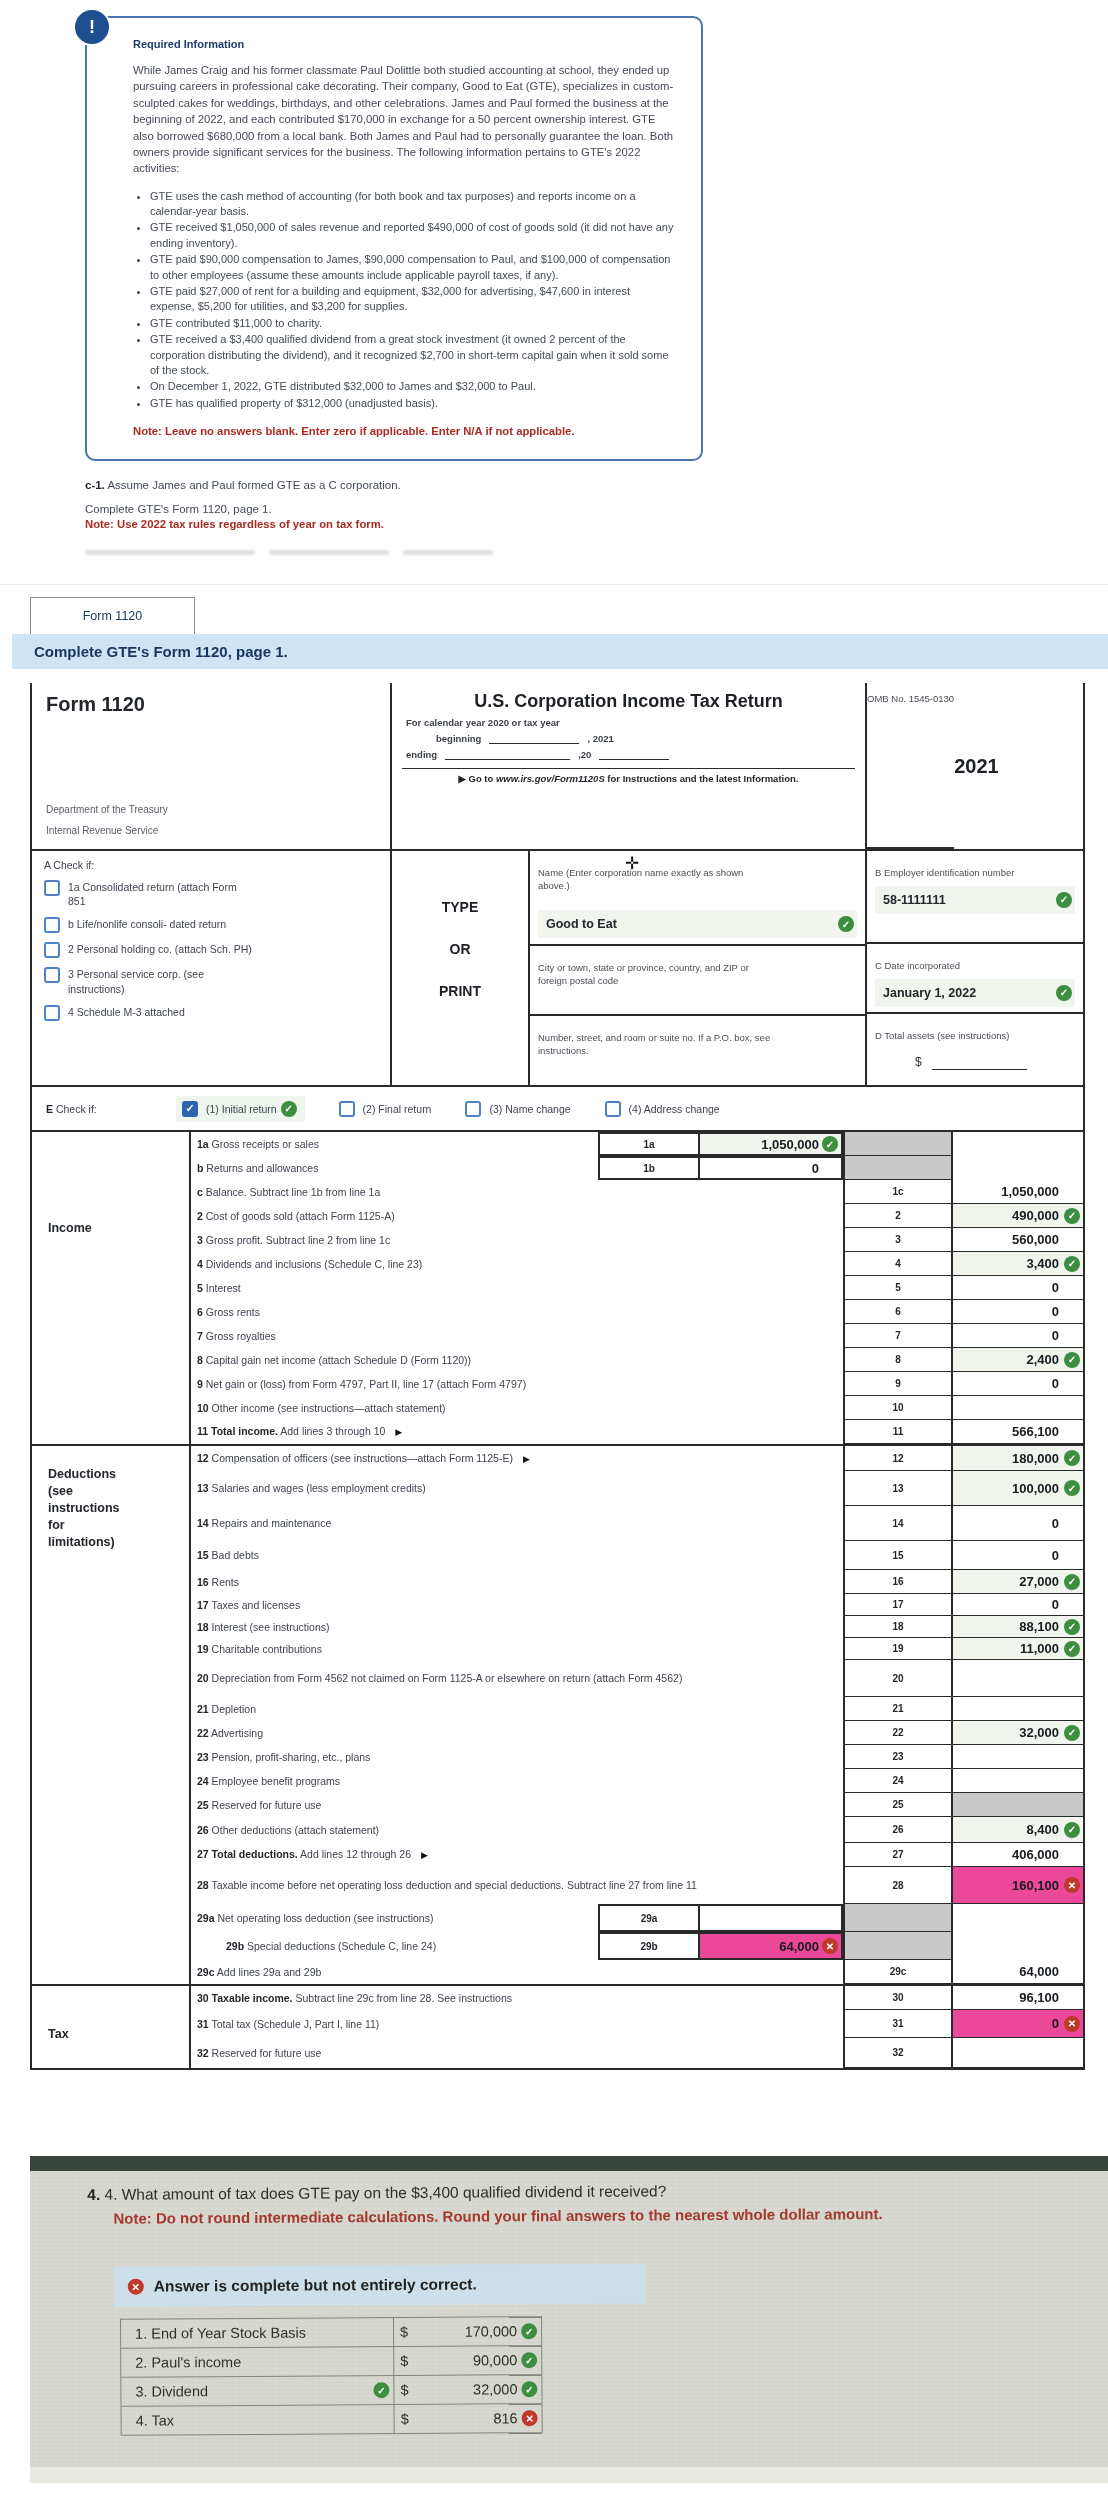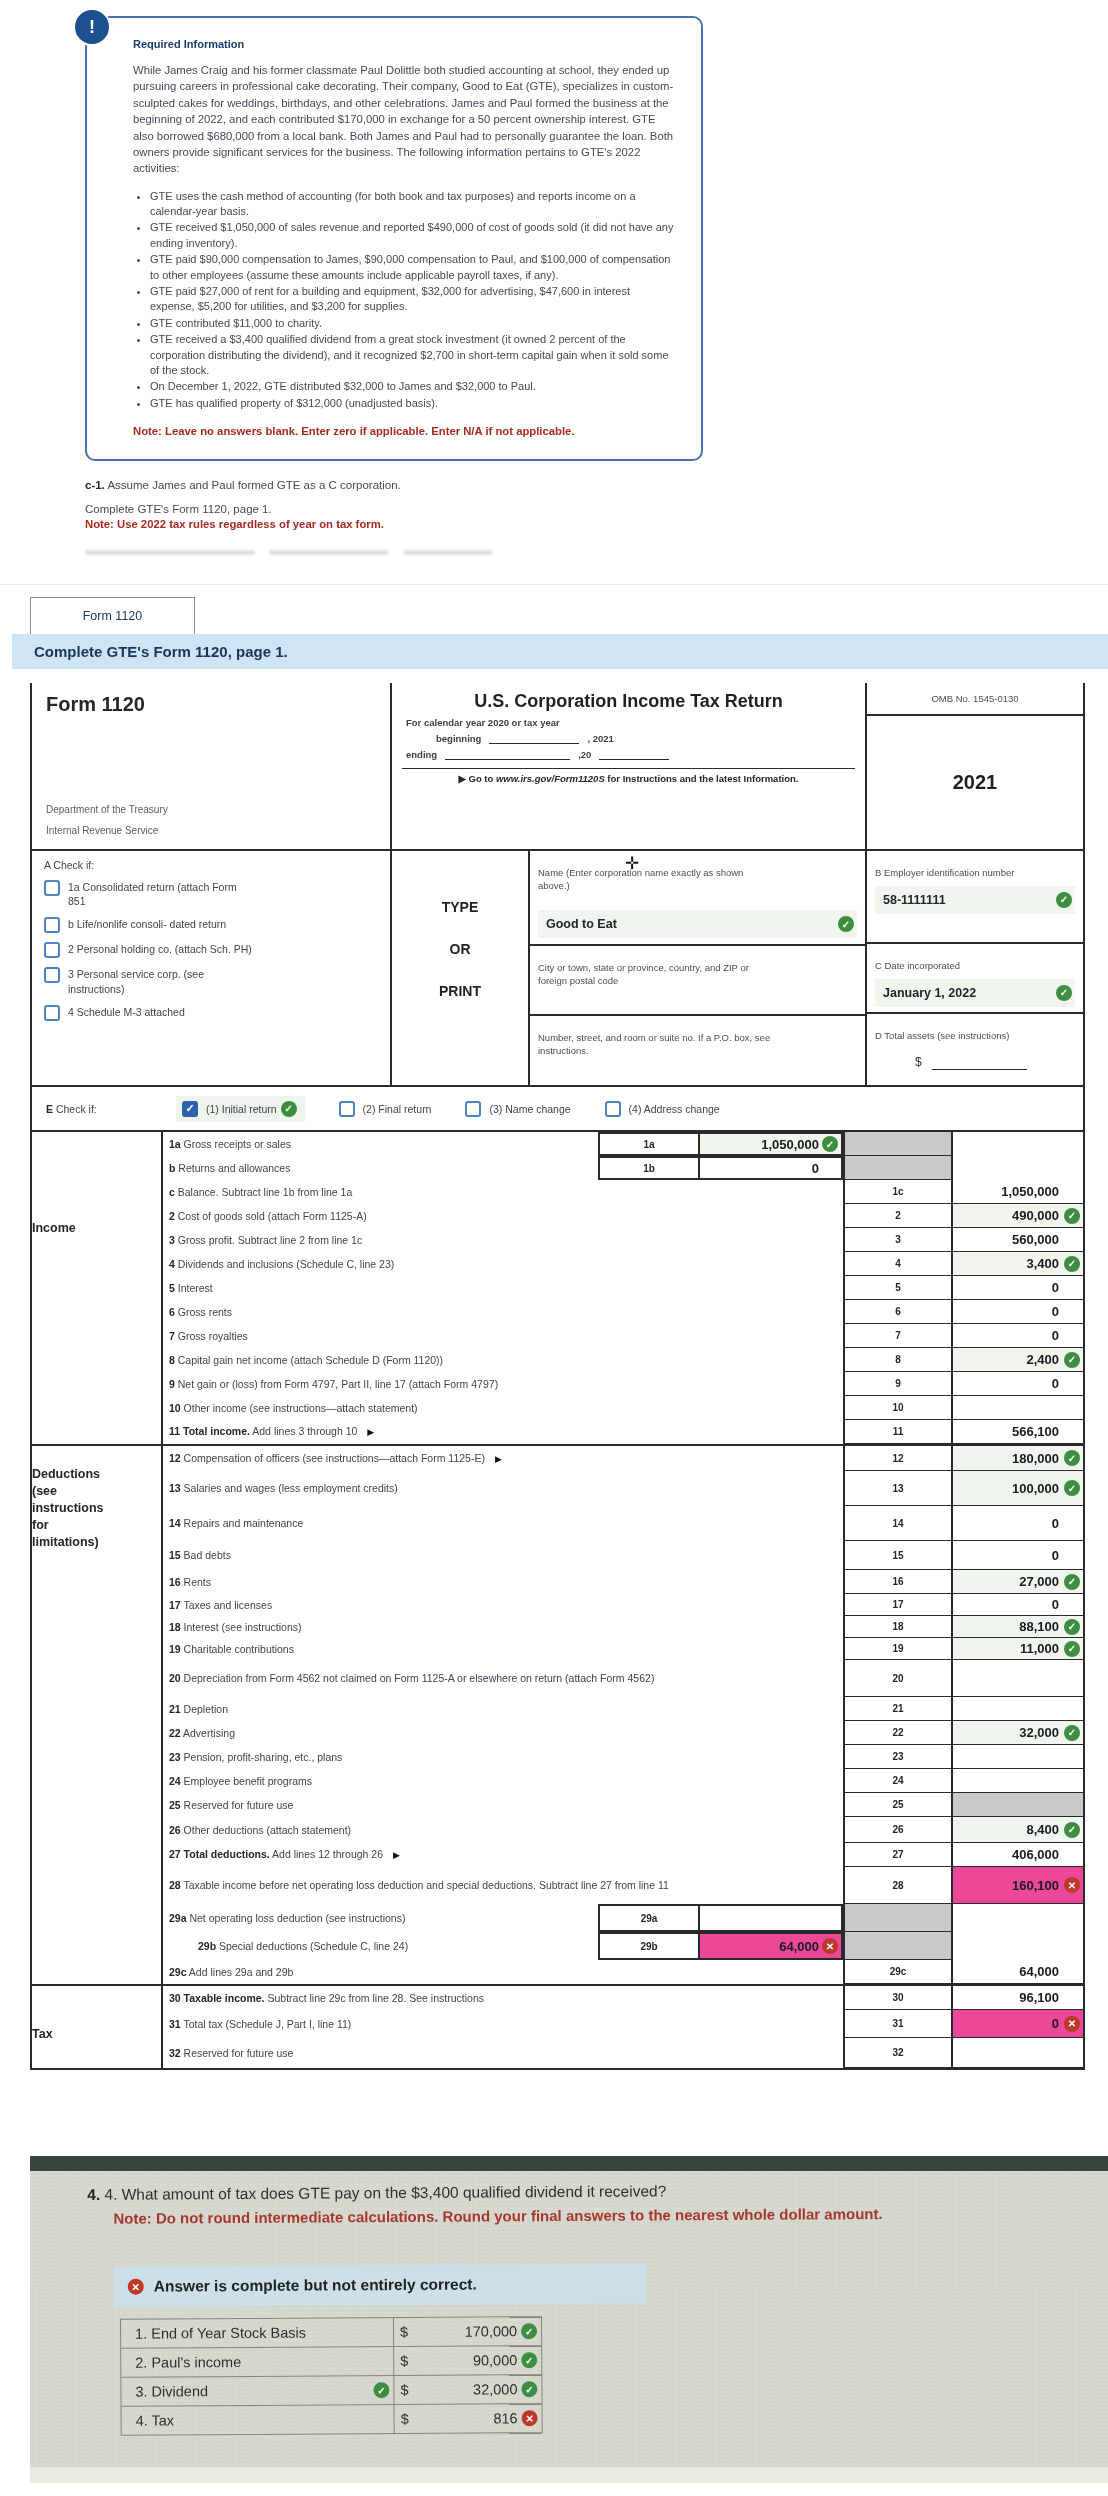--- a/index.html
+++ b/index.html
@@ -33,21 +33,21 @@
   .b1a{width:358px;display:flex;flex-direction:column;justify-content:space-between;padding:10px 0 8px 14px;box-sizing:border-box;}
   .form-no{font-size:20px;font-weight:bold;color:#23262b;}
   .dept{font-size:10px;color:#5a6069;line-height:2.1;}
   .b1b{width:477px;border-left:2px solid #2a2a2a;border-right:2px solid #2a2a2a;box-sizing:border-box;padding:6px 10px;text-align:center;}
   .main-title{font-size:18px;font-weight:bold;color:#1d2026;margin-top:2px;}
   .calrow{font-size:9.5px;font-weight:bold;color:#3a3f48;margin-top:5px;display:flex;align-items:flex-end;justify-content:flex-start;}
   .blank{display:inline-block;border-bottom:1.5px solid #2a2a2a;height:10px;}
   .w80{width:90px;margin:0 8px;} .w120{width:125px;margin:0 8px;} .w60{width:70px;margin-left:8px;}
   .goto{font-size:9.5px;font-weight:bold;color:#23262b;margin-top:8px;border-top:1.5px solid #2a2a2a;padding-top:4px;}
   .goto i{font-style:italic;}
-  .b1c{flex:1;display:flex;flex-direction:column;box-sizing:border-box;}
+  .b1c{flex:1;display:flex;flex-direction:row;box-sizing:border-box;}
   .omb{font-size:9.5px;text-align:center;padding:10px 0;border-bottom:2px solid #2a2a2a;color:#4a4f57;}
   .year-big{font-size:20px;font-weight:bold;color:#1d2026;text-align:center;margin:auto 0;padding:14px 0;}
   .band2{display:flex;border-bottom:2px solid #2a2a2a;height:236px;box-sizing:border-box;}
   .b2a{width:358px;box-sizing:border-box;padding:6px 6px 0 12px;font-size:10.5px;}
   .acb-item{display:flex;align-items:flex-start;gap:8px;margin:9px 0;white-space:pre-line;line-height:1.35;}
   .cb{width:16px;height:16px;border:2px solid #4d82c4;border-radius:3px;background:#fff;flex:0 0 auto;box-sizing:border-box;}
   .cb.on{background:#2f63ad;border-color:#2f63ad;color:#fff;font-size:11px;font-weight:bold;display:flex;align-items:center;justify-content:center;}
   .b2b{width:140px;border-left:2px solid #2a2a2a;border-right:2px solid #2a2a2a;box-sizing:border-box;
     display:flex;flex-direction:column;align-items:center;justify-content:space-evenly;padding:22px 0 60px 0;}
   .top-word{font-size:14px;font-weight:bold;color:#1d2026;}
@@ -66,22 +66,22 @@
   .erow .elab{width:130px;}
   .eopt{display:flex;align-items:center;gap:8px;margin-right:34px;position:relative;}
   .eopt.first{background:#eef5ec;padding:5px 8px 5px 6px;}
   
   .mk{width:16px;height:16px;border-radius:50%;color:#fff;font-size:10px;font-weight:bold;display:flex;align-items:center;justify-content:center;flex:0 0 auto;}
   .mk-g{background:#3e8e41;} .mk-r{background:#bf392b;}
   .mk-abs{position:absolute;right:3px;top:50%;transform:translateY(-50%);}
   
   .sec{display:flex;}
   .sec-b{border-top:2px solid #2a2a2a;}
-  .seclab{width:131px;border-right:2px solid #2a2a2a;box-sizing:border-box;font-weight:bold;font-size:12.5px;
-    color:#23262b;padding-left:0;white-space:pre-line;line-height:1.35;}
+  .seclab{width:159px;border-right:2px solid #2a2a2a;box-sizing:border-box;font-weight:bold;font-size:12.5px;
+    color:#23262b;padding-left:16px;white-space:pre-line;line-height:1.35;}
   .pt88{padding-top:88px;} .pt20{padding-top:20px;} .pt40{padding-top:40px;}
   .secrows{flex:1;display:flex;flex-direction:column;}
   .frow{display:flex;align-items:stretch;}
   .fdesc{flex:1;display:flex;align-items:center;padding-left:6px;box-sizing:border-box;position:relative;}
   .itext{flex:1;font-size:10.5px;color:#3f4450;line-height:1.25;padding-right:4px;}
   .arr{margin-left:10px;font-size:9px;color:#111;}
   .fnum{width:110px;border-left:2px solid #2a2a2a;border-right:2px solid #2a2a2a;border-bottom:1px solid #2a2a2a;
     box-sizing:border-box;display:flex;align-items:center;justify-content:center;font-size:10px;font-weight:bold;color:#23262b;}
   .famt{width:130px;border-bottom:1px solid #2a2a2a;box-sizing:border-box;display:flex;align-items:center;
     justify-content:flex-end;padding-right:24px;position:relative;}

